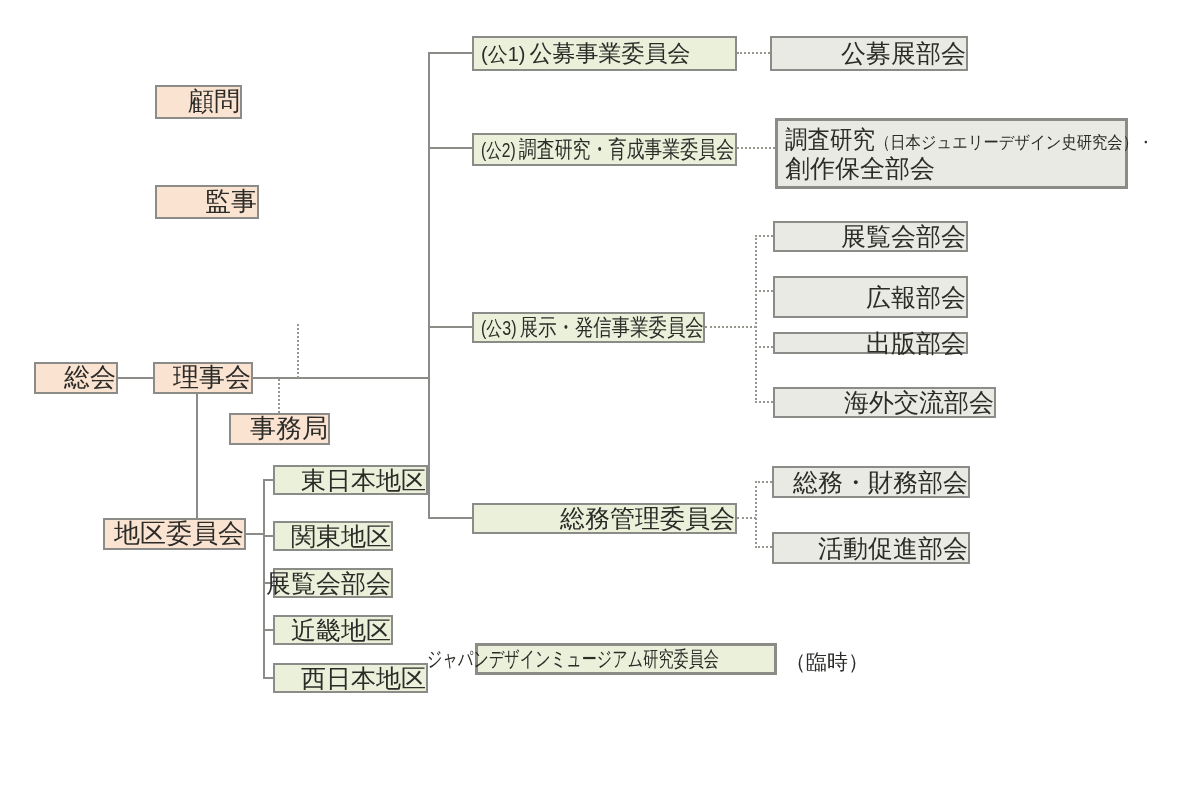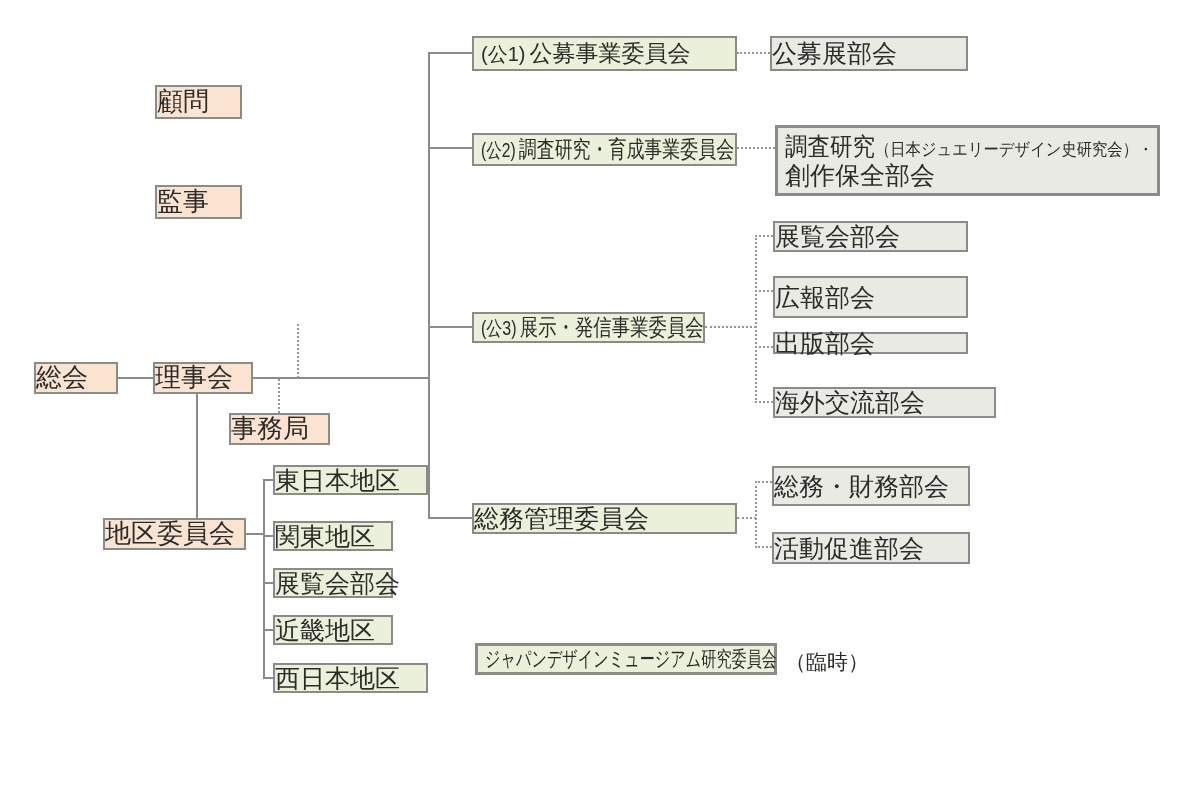--- a/index.html
+++ b/index.html
@@ -5,28 +5,28 @@
   html,body { margin:0; padding:0; background:#ffffff; }
   #canvas {
     position:relative; width:1190px; height:808px; overflow:hidden;
     background:#ffffff;
     font-family:"Liberation Sans","DejaVu Sans",sans-serif;
     color:#2b2b28;
   }
   .node {
     position:absolute; box-sizing:border-box;
     border:2px solid #8b8b88;
-    display:flex; align-items:center; justify-content:flex-start;
+    display:flex; align-items:center; justify-content:flex-end;
     font-size:25px; line-height:1.15; white-space:nowrap;
   }
   .pink  { background:#fbe3d2; font-size:26px; }
   .green { background:#eaf0da; }
   .gray  { background:#e9eae4; }
   .alignleft { justify-content:flex-start; padding-left:7px; }
-  .thick { border-width:3px; }
+  .thick { border-width:3px;justify-content:center; }
   .fs23 { font-size:23px; }
   .prefix { font-size:20px; margin-right:4px; }
   .small  { font-size:17px; }
   .cond { display:inline-block; transform-origin:0 50%; white-space:nowrap; }
   .col { flex-direction:column; align-items:flex-start; justify-content:center; }
   .line  { position:absolute; background:#8b8b88; }
   .dot-h { position:absolute; height:0; border-top:2px dotted #97978f; }
   .dot-v { position:absolute; width:0;  border-left:2px dotted #97978f; }
   .floating-note { position:absolute; font-size:21px; color:#2b2b28; white-space:nowrap; }
 </style>
@@ -62,21 +62,21 @@
   <div class="dot-h" style="left:755px;top:346px;width:18px"></div>
   <div class="dot-h" style="left:755px;top:401px;width:18px"></div>
   <div class="dot-h" style="left:737px;top:517px;width:19px"></div>
   <div class="dot-v" style="left:755px;top:481px;height:67px"></div>
   <div class="dot-h" style="left:755px;top:481px;width:17px"></div>
   <div class="dot-h" style="left:755px;top:546px;width:17px"></div>
 
   <div class="node pink" style="left:155px;top:85px;width:87px;height:34px">
     <span>顧問</span>
   </div>
-  <div class="node pink" style="left:155px;top:185px;width:87px;height:34px">
+  <div class="node pink" style="left:155px;top:185px;width:104px;height:34px">
     <span>監事</span>
   </div>
   <div class="node pink" style="left:34px;top:362px;width:84px;height:32px">
     <span>総会</span>
   </div>
   <div class="node pink" style="left:153px;top:362px;width:100px;height:32px">
     <span>理事会</span>
   </div>
   <div class="node pink" style="left:229px;top:413px;width:101px;height:32px">
     <span>事務局</span>
@@ -115,36 +115,36 @@
   </div>
 
   <div class="node green alignleft thick" style="left:475px;top:643px;width:302px;height:32px;font-size:21px">
     <span class="cond" style="transform:scaleX(0.72)">ジャパンデザインミュージアム研究委員会</span>
   </div>
   <div class="floating-note" style="left:785px;top:648px">（臨時）</div>
 
   <div class="node gray" style="left:770px;top:36px;width:198px;height:35px">
     <span>公募展部会</span>
   </div>
-  <div class="node gray thick col alignleft" style="left:775px;top:125px;width:385px;height:71px;font-size:25px">
+  <div class="node gray thick col alignleft" style="left:775px;top:118px;width:353px;height:71px;font-size:25px">
     <span class="cond" style="transform:scaleX(0.9)"><span>調査研究</span><span class="small">（日本ジュエリーデザイン史研究会）・</span></span>
     <span>創作保全部会</span>
   </div>
   <div class="node gray" style="left:773px;top:221px;width:195px;height:31px">
     <span>展覧会部会</span>
   </div>
   <div class="node gray" style="left:773px;top:276px;width:195px;height:42px">
     <span>広報部会</span>
   </div>
   <div class="node gray" style="left:773px;top:332px;width:195px;height:22px">
     <span>出版部会</span>
   </div>
   <div class="node gray" style="left:773px;top:387px;width:223px;height:31px">
     <span>海外交流部会</span>
   </div>
-  <div class="node gray" style="left:772px;top:466px;width:198px;height:40px">
+  <div class="node gray" style="left:772px;top:466px;width:198px;height:32px">
     <span>総務・財務部会</span>
   </div>
   <div class="node gray" style="left:772px;top:532px;width:198px;height:32px">
     <span>活動促進部会</span>
   </div>
 
 </div>
 
 </body></html>

